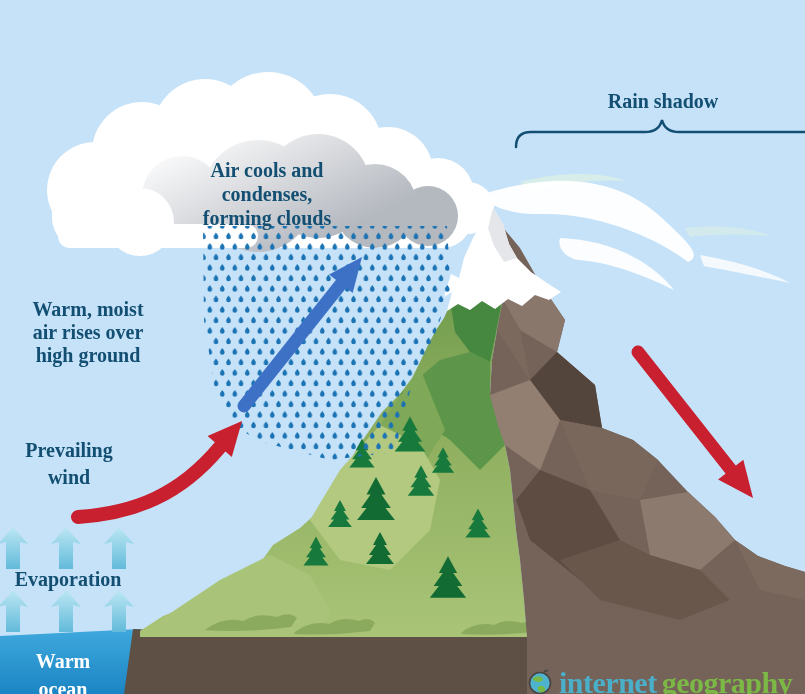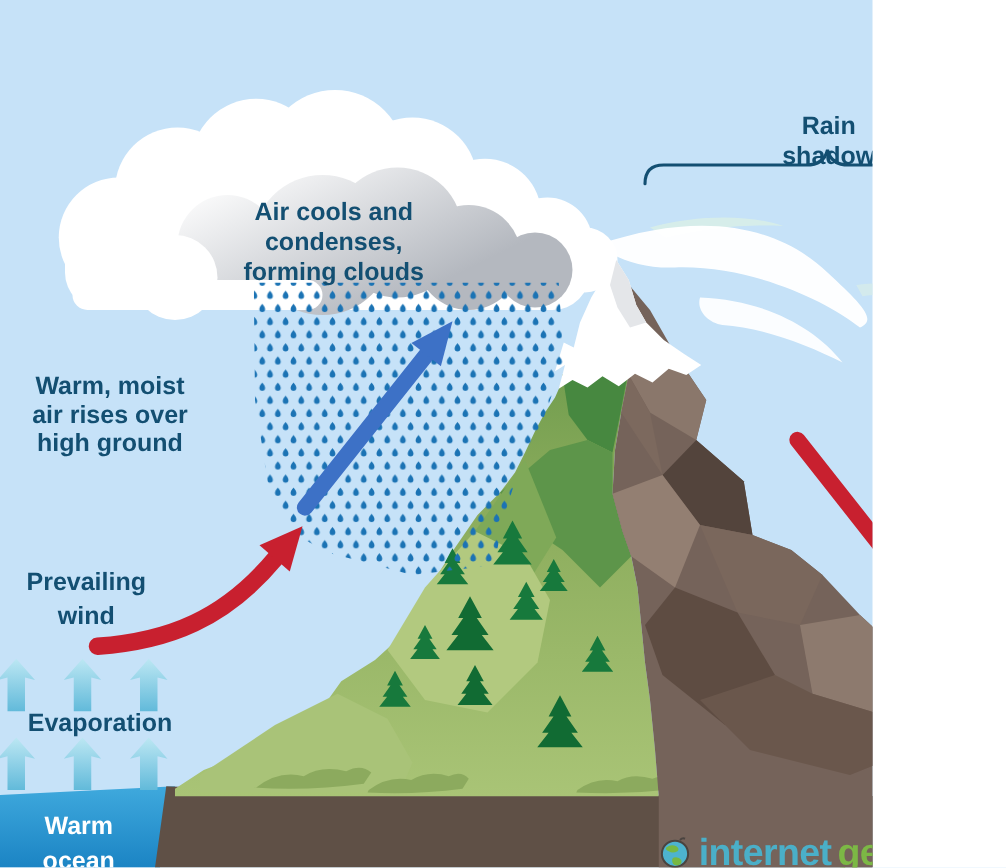--- a/index.html
+++ b/index.html
@@ -1,18 +1,18 @@
 <!DOCTYPE html>
 <html><head>
 <meta charset="utf-8">
 <style>
   html,body{margin:0;padding:0;background:#ffffff;}
   #stage{
-    position:relative;width:698px;height:694px;overflow:hidden;
-    font-family:Liberation Sans, sans-serif;
+    position:relative;width:805px;height:694px;overflow:hidden;
+    font-family:Liberation Serif, serif;
   }
   #scene{position:absolute;left:0;top:0;}
   .lbl{
     position:absolute;font-weight:700;color:#134f72;text-align:center;
     white-space:pre-line;transform:translateX(-50%);line-height:1.18;
     font-size:20px;pointer-events:none;
   }
   .lbl.white{color:#ffffff;}
   #logo{
     position:absolute;left:527px;top:668px;display:flex;align-items:flex-start;
@@ -186,25 +186,25 @@
 <div class="lbl" style="left:663px;top:90px;">Rain shadow</div>
 
 <div class="lbl" style="left:267px;top:158px;line-height:24px;">Air cools and
 condenses,
 forming clouds</div>
 
 <div class="lbl" style="left:88px;top:298px;line-height:23px;">Warm, moist
 air rises over
 high ground</div>
 
-<div class="lbl" style="left:69px;top:453px;line-height:27px;">Prevailing
+<div class="lbl" style="left:69px;top:437px;line-height:27px;">Prevailing
 wind</div>
 
 
-<div class="lbl" style="left:80px;top:568px;">Evaporation</div>
+<div class="lbl" style="left:68px;top:568px;">Evaporation</div>
 
 <div class="lbl white" style="left:63px;top:647px;line-height:28px;">Warm
 ocean</div>
 
 
 <div id="logo">
   <svg width="27" height="27" viewBox="0 0 27 27">
     <circle cx="13" cy="15" r="10.5" fill="#4db3cf" stroke="#4a4440" stroke-width="1.6"></circle>
     <path fill="#76b843" d="M6,10 q4,-3 8,-1 q3,2 1,4 q-4,2 -7,0 q-3,-1 -2,-3 Z"></path>
     <path fill="#76b843" d="M12,18 q4,-1 6,2 q1,3 -2,4 q-4,1 -5,-2 q-1,-3 1,-4 Z"></path>

